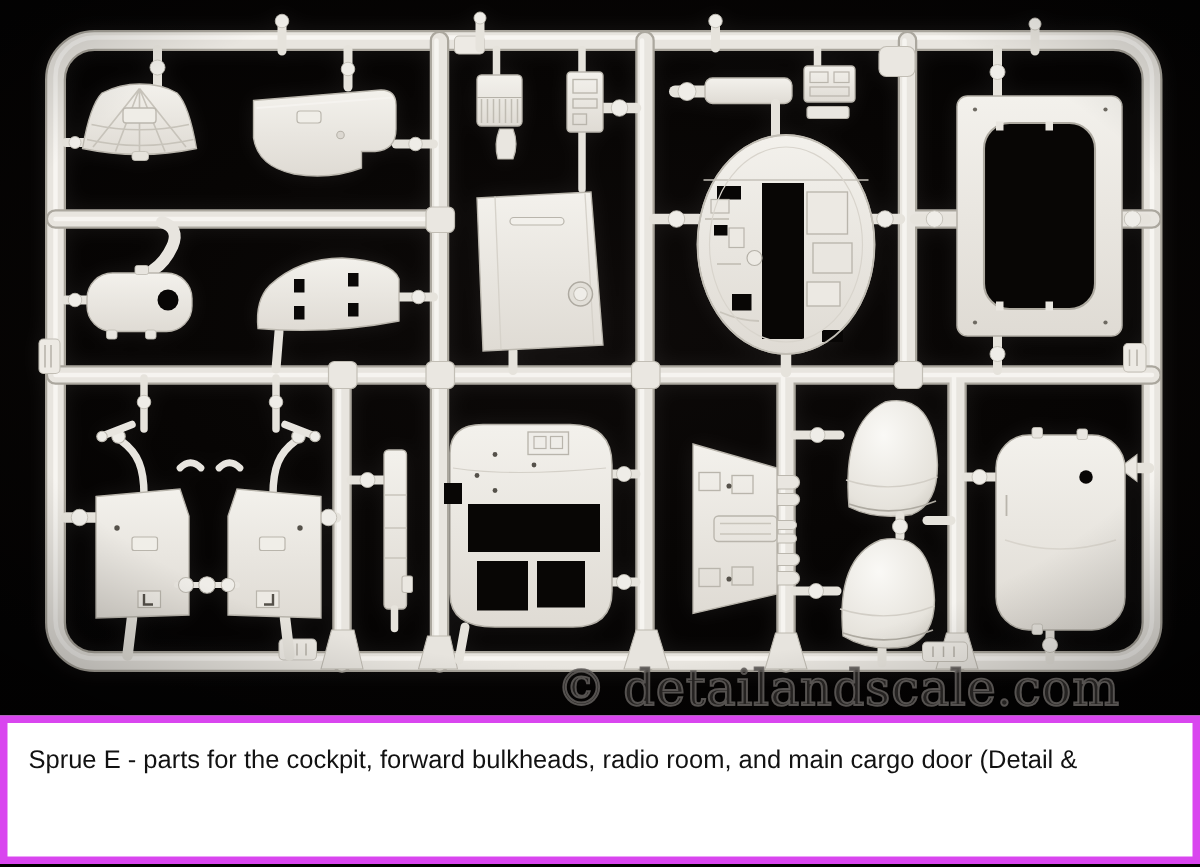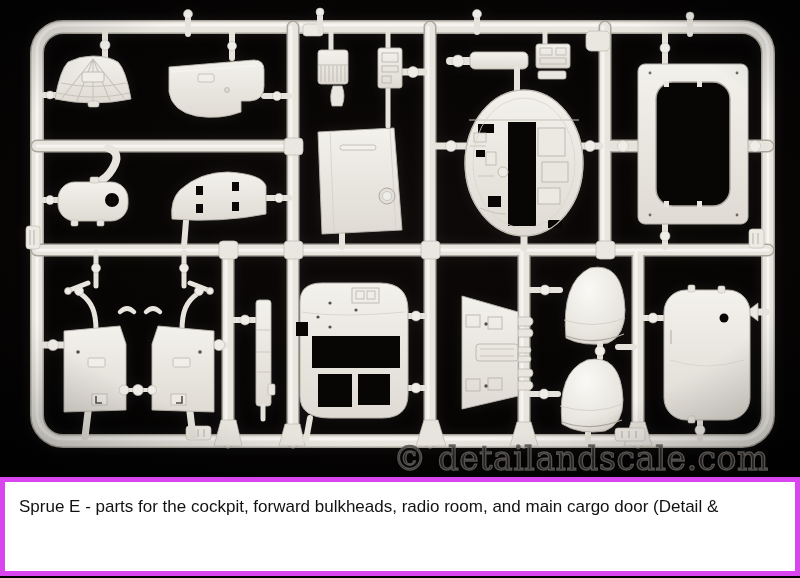--- a/index.html
+++ b/index.html
@@ -16,21 +16,20 @@
     position:absolute;inset:0;pointer-events:none;
     background:radial-gradient(ellipse 85% 80% at 50% 45%, rgba(0,0,0,0) 60%, rgba(0,0,0,0.45) 100%);
   }
   .watermark{
     position:absolute;left:371px;top:442px;width:420px;
     font-family:"DejaVu Serif", serif;
     font-size:33px;line-height:34px;letter-spacing:0.5px;white-space:nowrap;
     color:rgba(28,26,24,0.55);
     -webkit-text-stroke:1.3px rgba(96,93,90,0.85);
     text-shadow:0 0 1px rgba(120,116,112,0.4);
-    text-align:center;
   }
   .caption{
     position:absolute;left:0;top:477px;width:800px;height:99px;
     box-sizing:border-box;background:#ffffff;border:5px solid #d946ef;
   }
   .caption-inner{
     padding:13px 14px 0 14px;color:#121212;
     font-size:17px;line-height:24.5px;
     font-family:"Liberation Sans", sans-serif;
   }

